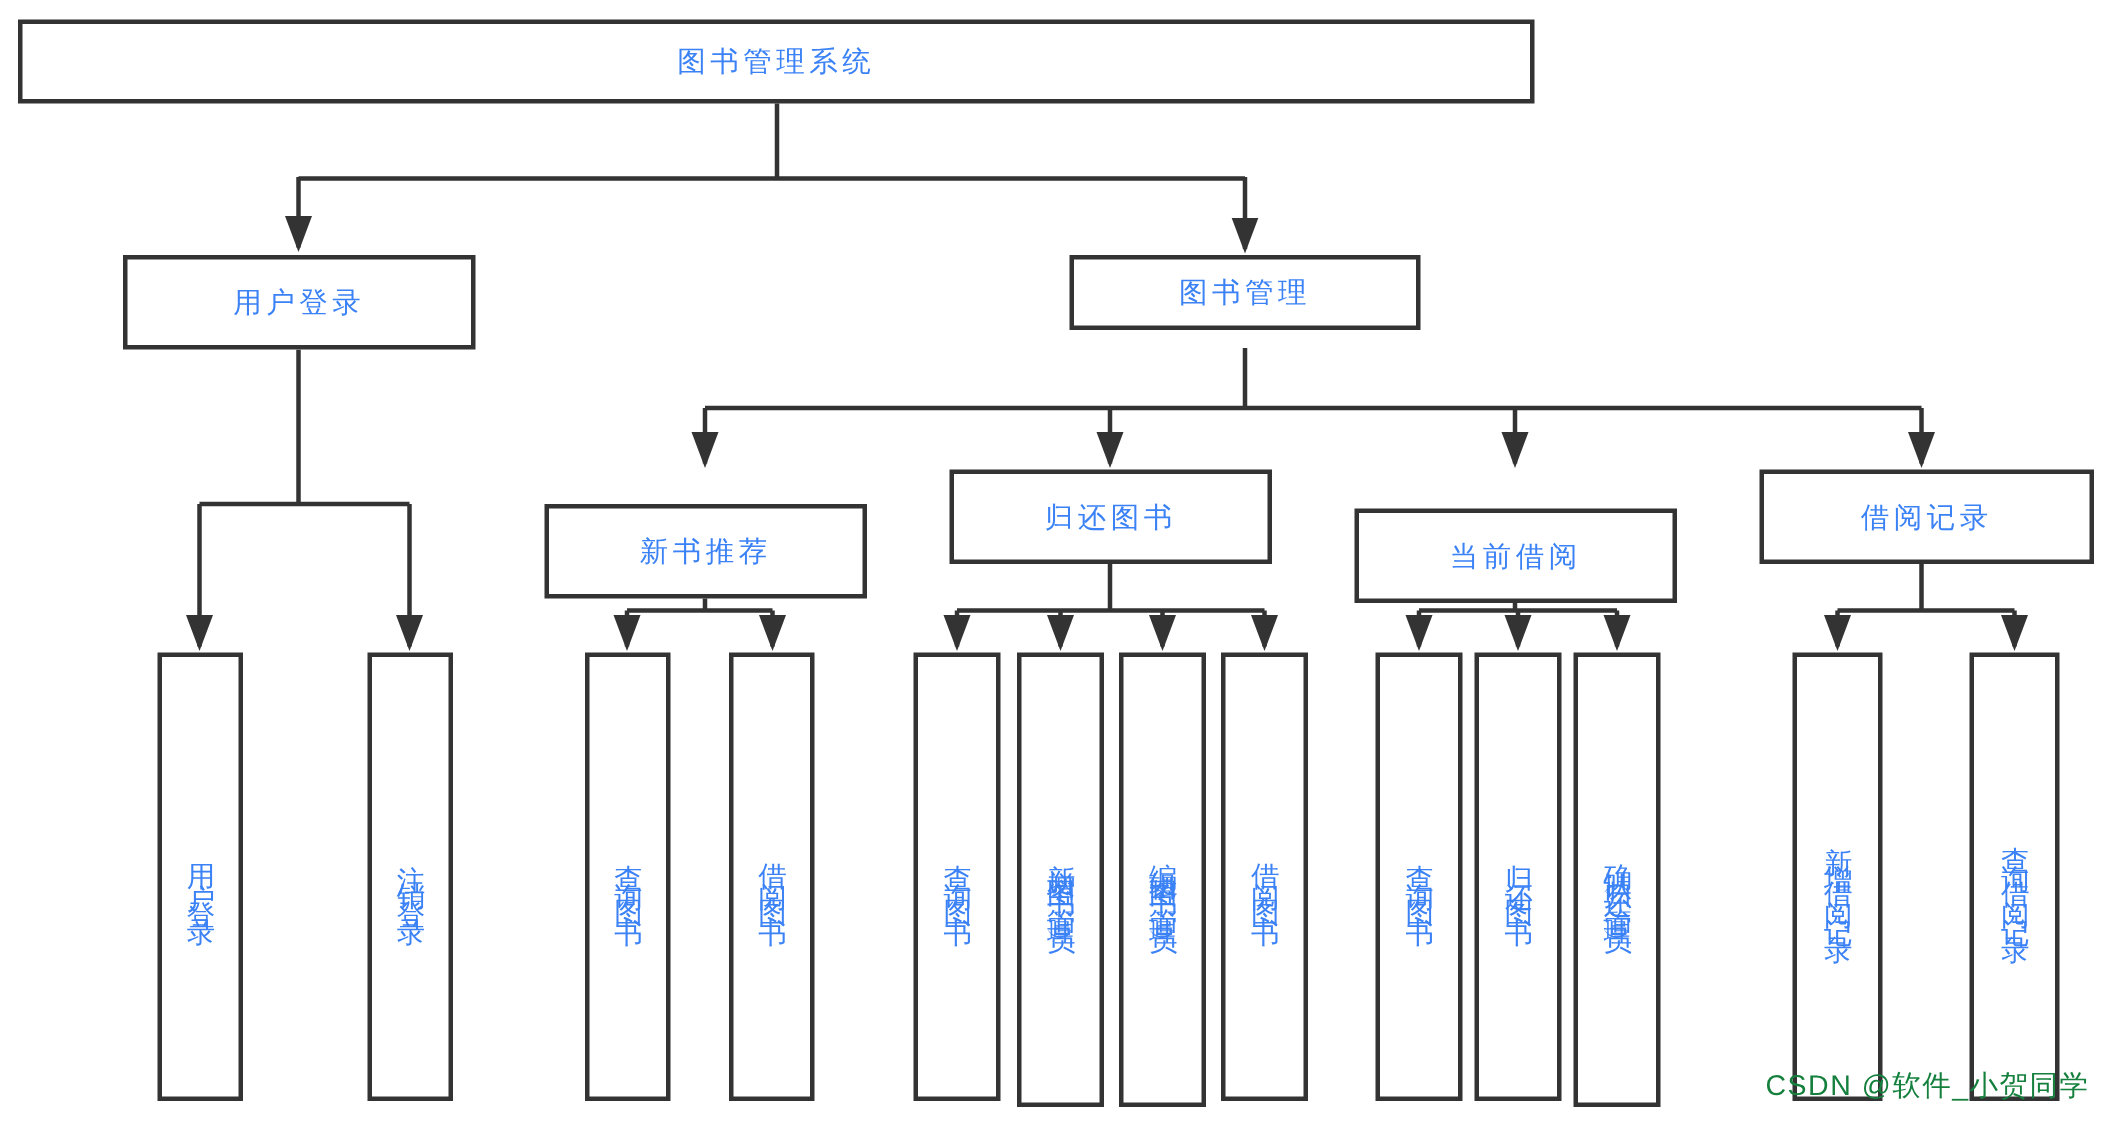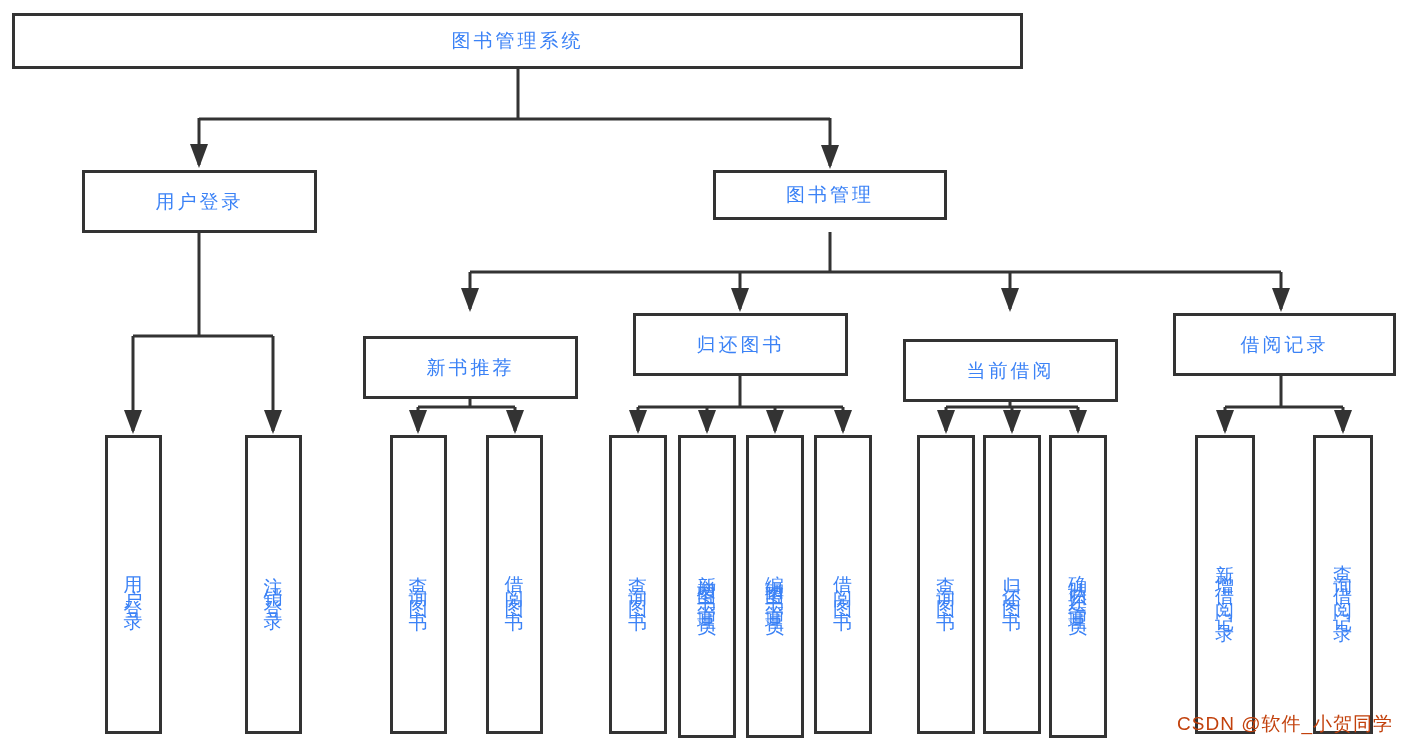--- a/index.html
+++ b/index.html
@@ -46,21 +46,21 @@
   }
   .box.v.long .label {
     letter-spacing: 6px;
   }
   .watermark {
     position: absolute;
     right: 12px;
     top: 711px;
     font-size: 19px;
     letter-spacing: 1px;
-    color: #c2410c;
+    color: #15803d;
     z-index: 5;
     white-space: nowrap;
   }
 </style>
 </head>
 <body>
 
 <div id="stage">
 
   <svg id="wires" width="1405" height="747" viewBox="0 0 1405 747">

